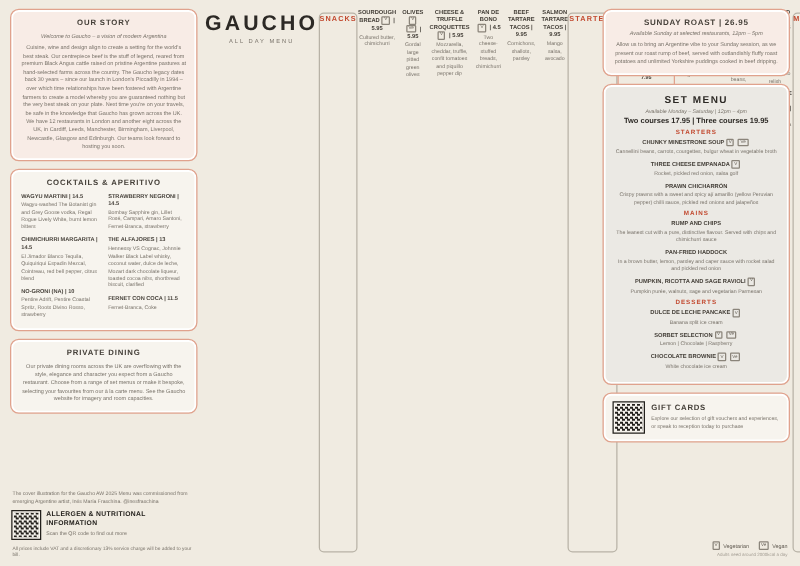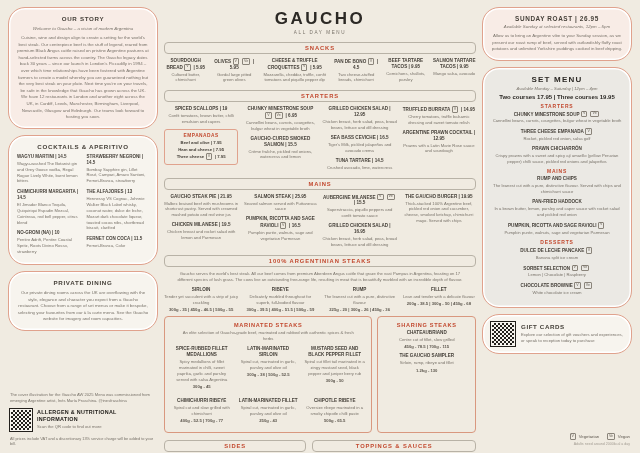--- a/index.html
+++ b/index.html
@@ -3,22 +3,22 @@
 <meta charset="utf-8">
 <style>
   :root{
     --red:#c2492f; --salmon:#e0a28d; --ink:#46413a; --muted:#79736a;
     --bg:#f0ebe1; --card:#f7f4ee; --pink:#f8ece6; --gray:#ebe9e4; --pillb:#b8b2a6;
   }
   *{box-sizing:border-box;margin:0;padding:0}
   body{font-family:"Liberation Sans",sans-serif;background:#d8d3c9;-webkit-font-smoothing:antialiased}
   .page{width:640px;height:453px;background:var(--bg);padding:7px 8px;display:flex;gap:6px;overflow:hidden}
   .col-left,.col-right{width:150px;flex:0 0 150px;display:flex;flex-direction:column}
-  .col-center{flex:1;display:flex;flex-direction:column;min-width:0}
-  .card{background:var(--card);border:1px solid var(--salmon);border-radius:17px;padding:7px 8px;margin-bottom:6px;box-shadow:inset 0 0 0 1.5px #fff}
+  .col-center{flex:1;display:flex;min-width:0}
+  .card{background:var(--card);border:1px solid var(--salmon);border-radius:7px;padding:7px 8px;margin-bottom:6px;box-shadow:inset 0 0 0 1.5px #fff}
   .card.pink{background:var(--pink)}
   .card.gray{background:var(--gray)}
   .card-title{font-size:6.2px;font-weight:700;letter-spacing:.7px;color:var(--ink);text-align:center;margin-bottom:4px}
   .intro{font-style:italic;font-size:4.4px;color:var(--muted);text-align:center;margin-bottom:4px}
   .body-text{font-size:4.4px;line-height:1.5;color:var(--muted);text-align:center}
   
   .cocktail-cols{column-count:2;column-gap:7px}
   .citem{break-inside:avoid;margin-bottom:5px}
   .cname{font-size:4.5px;font-weight:700;color:var(--ink);margin-bottom:1px;line-height:1.3}
   .cdesc{font-size:4.2px;color:var(--muted);line-height:1.4}

